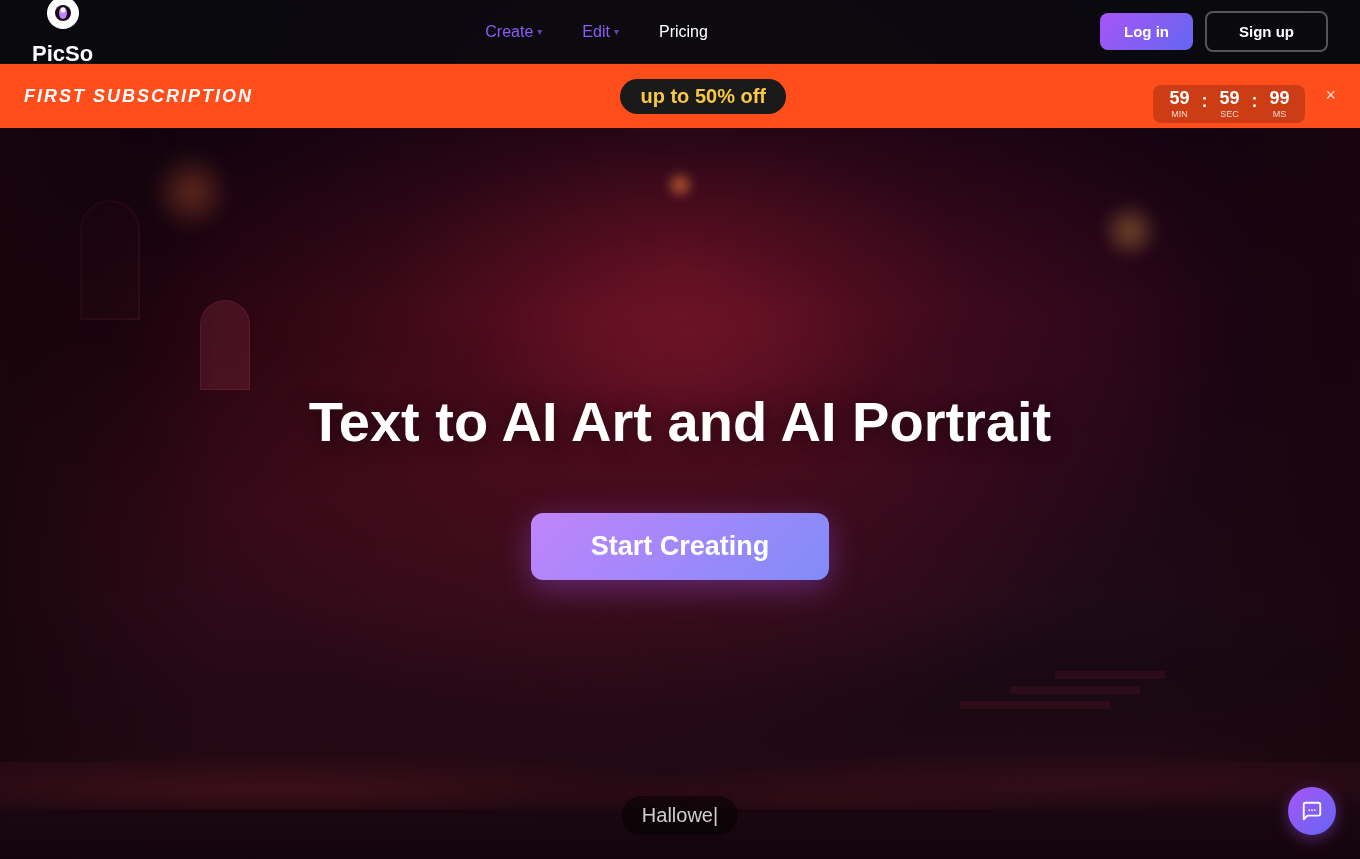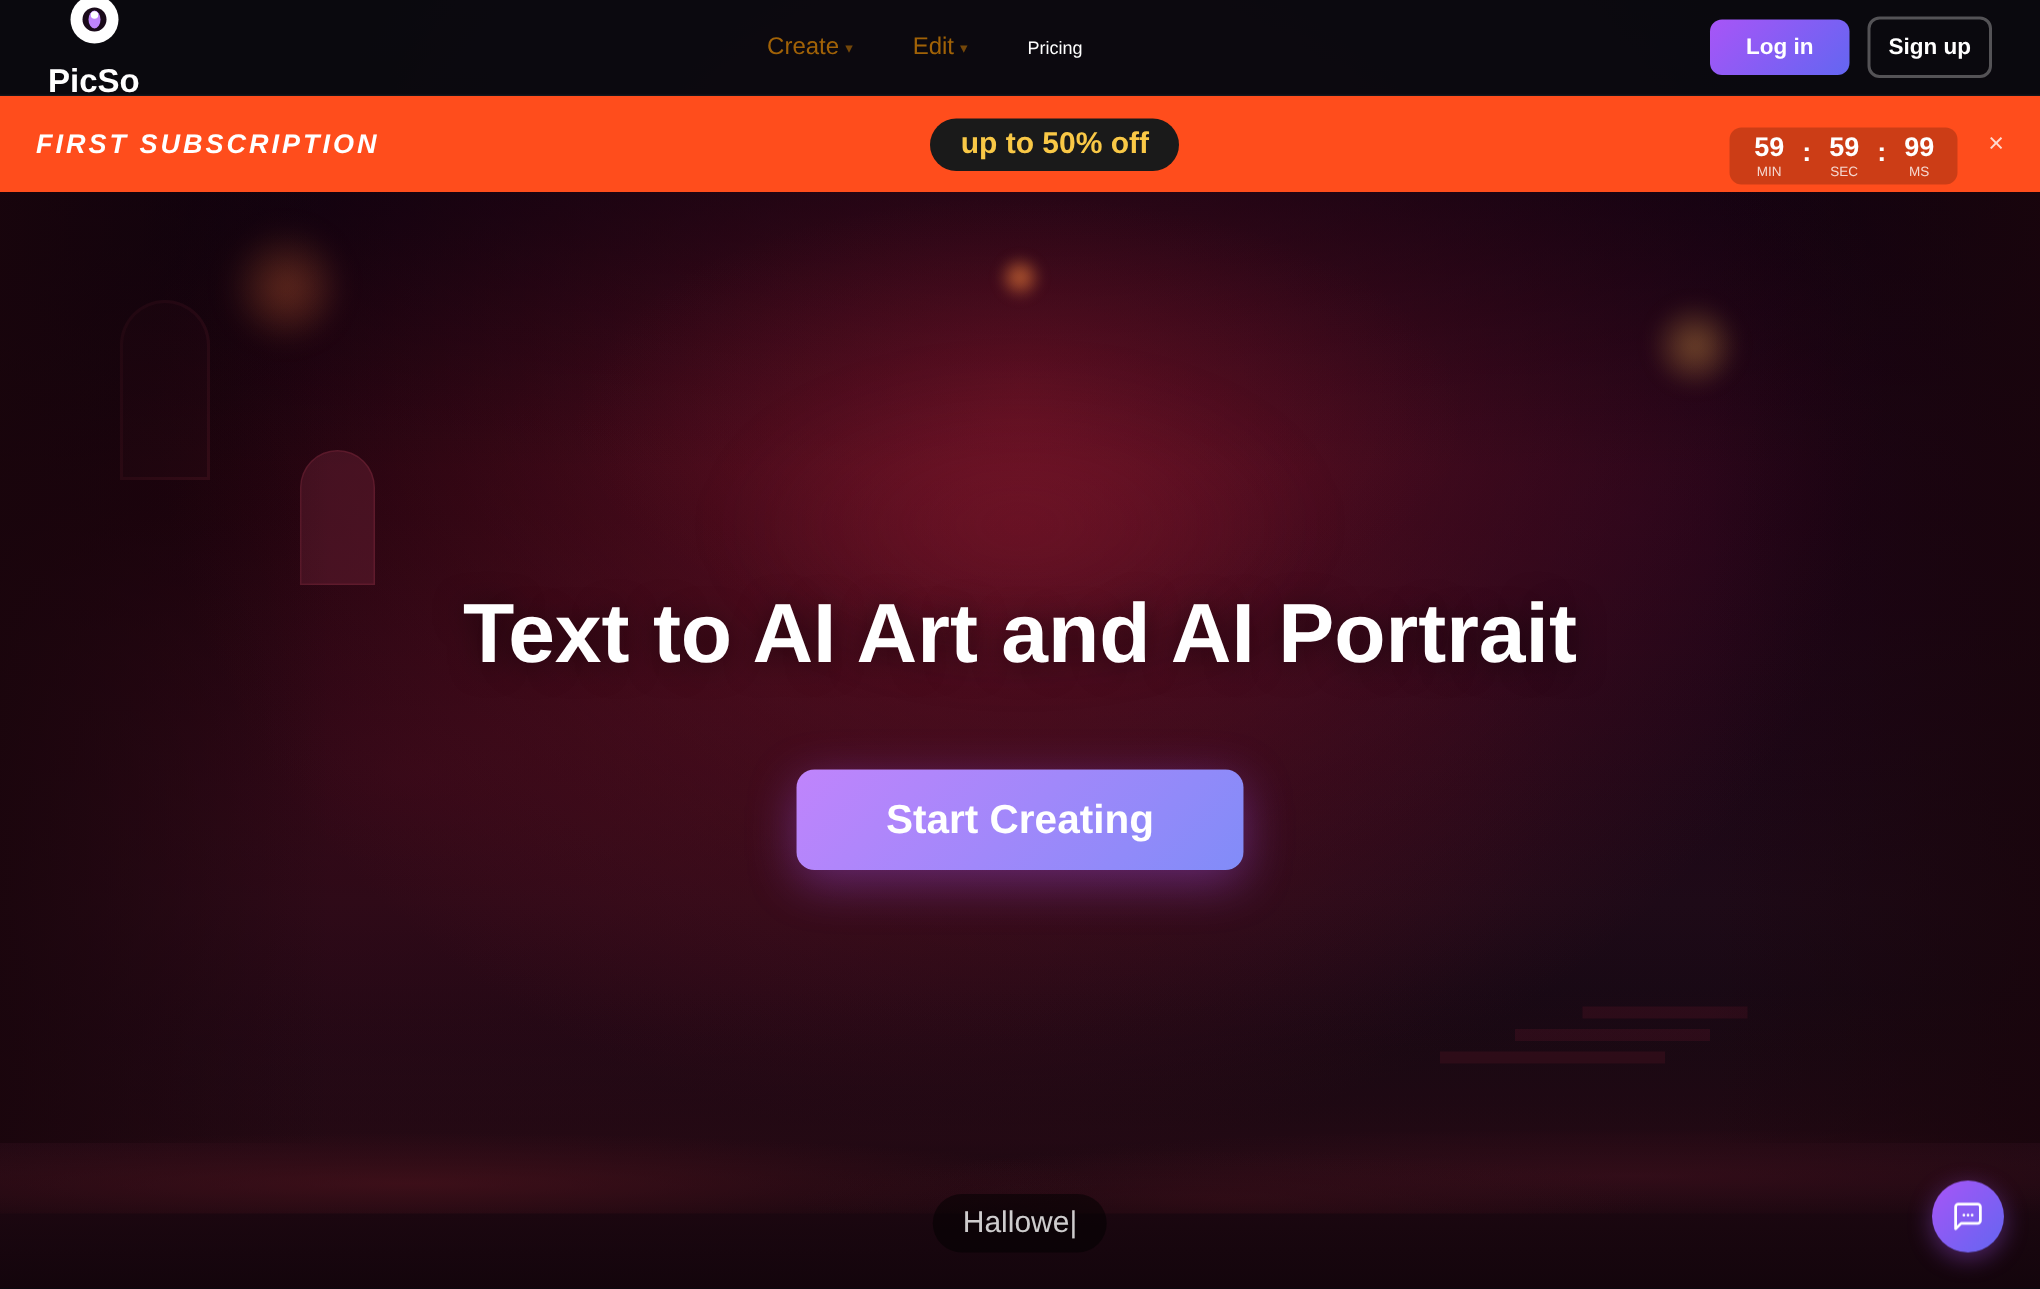--- a/index.html
+++ b/index.html
@@ -58,40 +58,40 @@
       color: #fff;
     }
 
     .nav-links {
       display: flex;
       align-items: center;
       gap: 8px;
     }
 
     .nav-link {
-      color: #a16207;
+      color: #8b5cf6;
       font-size: 16px;
       font-weight: 500;
       padding: 8px 16px;
       cursor: pointer;
       display: flex;
       align-items: center;
       gap: 4px;
       border-radius: 6px;
       transition: background 0.2s;
     }
 
     .nav-link .chevron {
       font-size: 10px;
       opacity: 0.7;
     }
 
     .nav-pricing {
       color: #fff;
-      font-size: 12px;
+      font-size: 16px;
       font-weight: 500;
       padding: 8px 16px;
       cursor: pointer;
     }
 
     .nav-actions {
       display: flex;
       align-items: center;
       gap: 12px;
     }
@@ -104,21 +104,21 @@
       border-radius: 8px;
       font-size: 15px;
       font-weight: 700;
       cursor: pointer;
     }
 
     .btn-signup {
       background: transparent;
       color: #fff;
       border: 2px solid rgba(255,255,255,0.3);
-      padding: 10px 12px;
+      padding: 10px 32px;
       border-radius: 8px;
       font-size: 15px;
       font-weight: 600;
       cursor: pointer;
     }
 
     
     .promo-banner {
       position: fixed;
       top: 64px;

